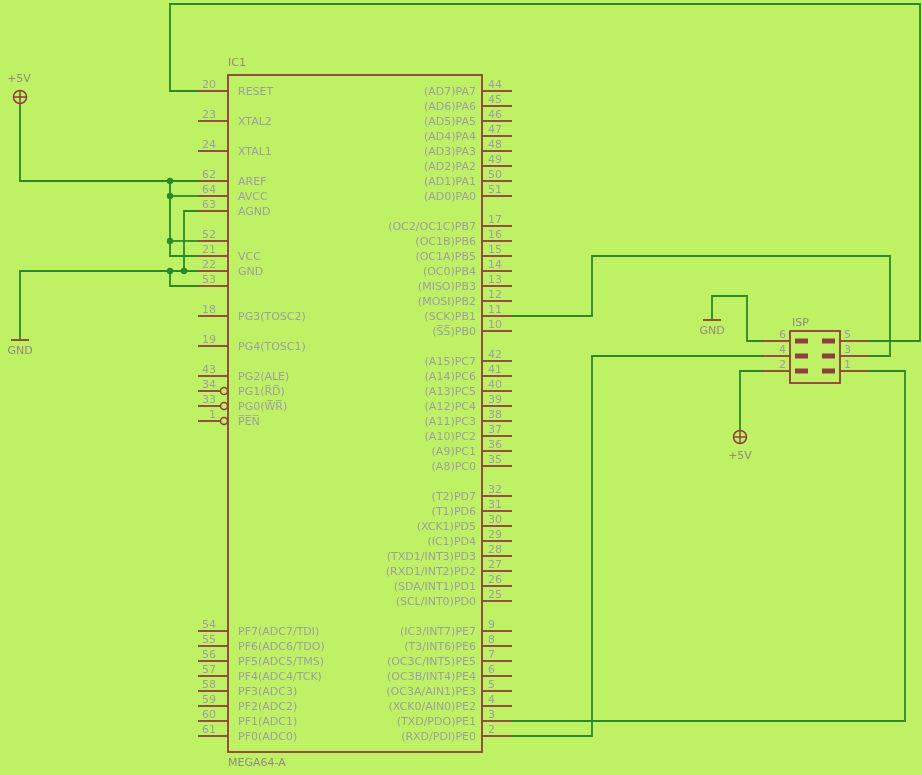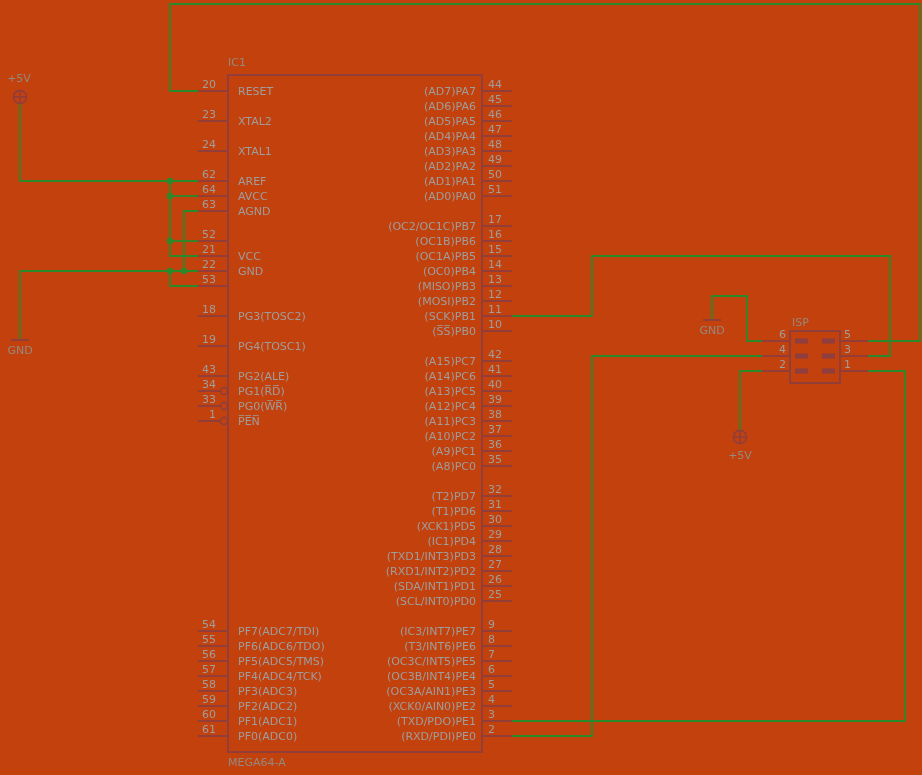--- a/index.html
+++ b/index.html
@@ -4,21 +4,21 @@
 <title>Schematic</title>
 <style>
   :root{
     --symbol:#8e3e3e;
     --wire:#2a8a2a;
     --pintext:#9e9e9e;
     --label:#95897f;
   }
   html,body{margin:0;padding:0;background:#ffffff;}
   body{font-family:"DejaVu Sans",sans-serif;}
-  #canvas{position:relative;width:922px;height:775px;background:#c2410c;overflow:hidden;}
+  #canvas{position:relative;width:922px;height:775px;background:#bef264;overflow:hidden;}
   #canvas svg{position:absolute;left:0;top:0;}
   .sym{stroke:var(--symbol);stroke-width:1.8;fill:none;}
   .sym-thin{stroke:var(--symbol);stroke-width:1.5;fill:none;}
   .pad{fill:var(--symbol);stroke:none;}
   .wire{stroke:var(--wire);stroke-width:1.8;fill:none;}
   .dot{fill:var(--wire);stroke:none;}
   svg text{font-family:"DejaVu Sans",sans-serif;font-size:11px;fill:var(--pintext);}
   svg text.lbl{fill:var(--label);}
 </style>
 </head>

